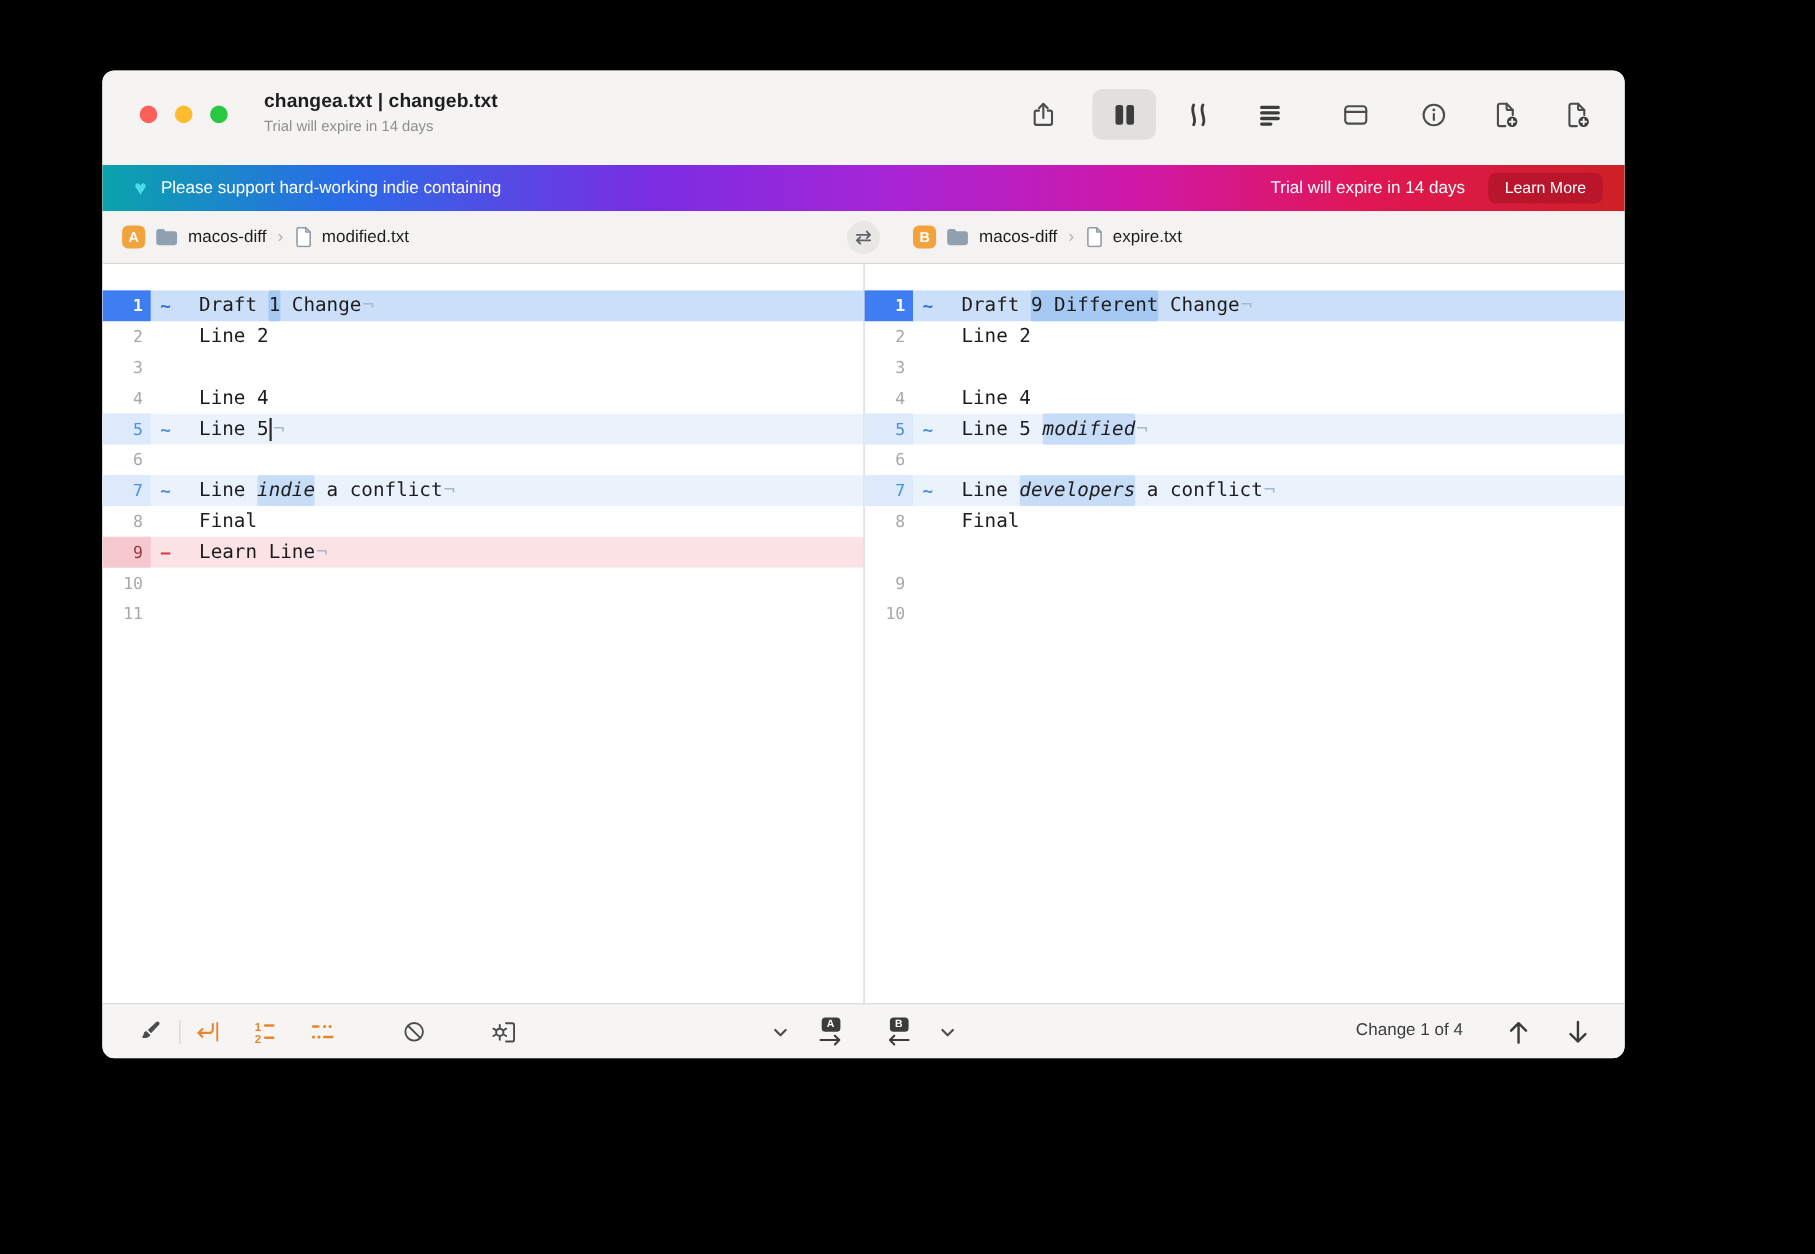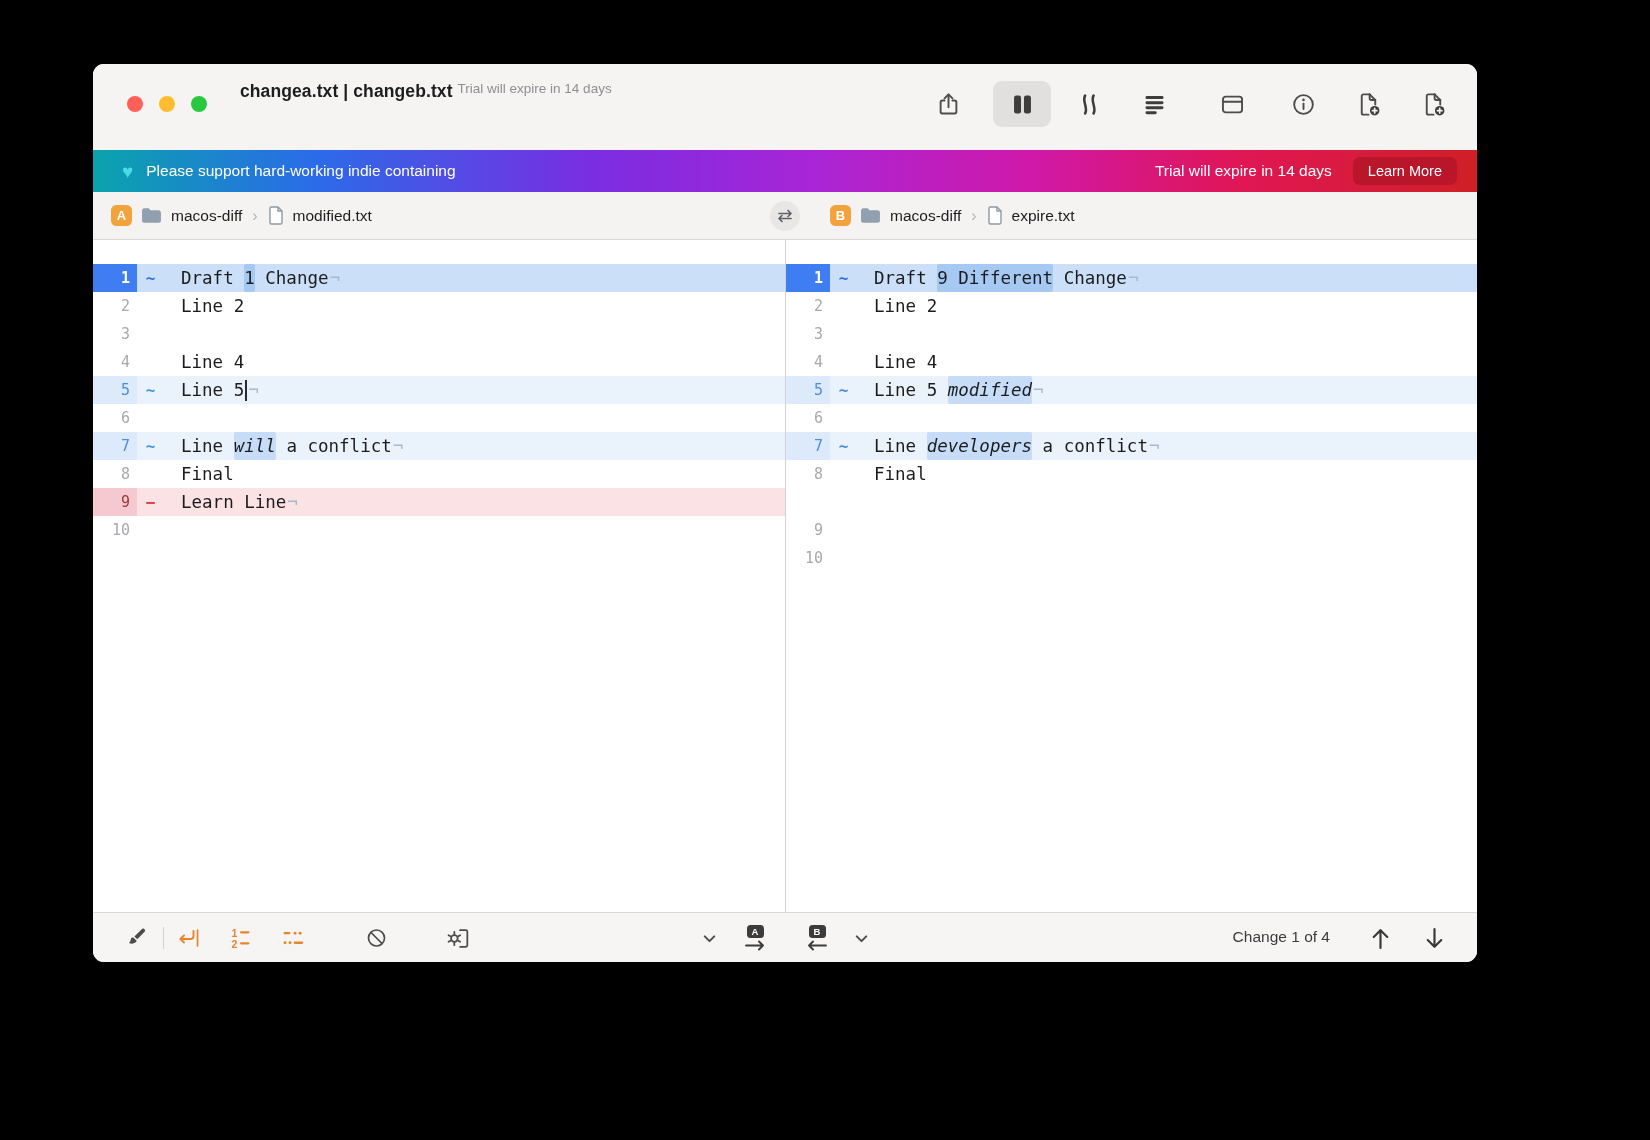--- a/index.html
+++ b/index.html
@@ -8,21 +8,21 @@
 
   .window { position:absolute; left:93px; top:64px; width:1384px; height:898px;
             border-radius:11px; background:#fff; overflow:hidden;
             box-shadow:0 28px 80px rgba(0,0,0,.65); display:flex; flex-direction:column; }
 
   
   .titlebar { height:86px; background:#f5f4f3; position:relative; flex:none; }
   .traffic { position:absolute; top:32px; left:34px; display:flex; gap:16px; }
   .light { width:16px; height:16px; border-radius:50%; }
   .light.red{background:#ff5f57}.light.yellow{background:#febc2e}.light.green{background:#28c840}
-  .titleblock { position:absolute; left:147px; top:17px; display:flex; flex-direction:row; gap:5px;justify-content:center; }
+  .titleblock { position:absolute; left:147px; top:17px; display:flex; flex-direction:column; gap:5px;justify-content:center; }
   .wtitle { font-size:17.5px; font-weight:700; color:#1d1d1f; letter-spacing:.1px; }
   .wsubtitle { font-size:13.5px; color:#8e8e93; }
   .tool-btn { position:absolute; top:17px; width:58px; height:46px; display:flex;
               align-items:center; justify-content:center; border-radius:9px; }
   .tool-btn.selected { background:#e2e0df; }
 
   
   .banner { height:42px; flex:none; display:flex; align-items:center; padding:0 20px 0 29px; color:#fff;
     background:linear-gradient(90deg,#0aa3ac 0%,#2b6be8 16%,#7a2de2 36%,#a825d6 52%,#d018a8 68%,#e01654 83%,#cf2026 100%); }
   .banner .heart { font-size:19px; color:#49dbe6; margin-right:13px; line-height:1; }
@@ -260,34 +260,39 @@
             <span class="text"><span>Line 5</span><span class="caret"></span><span class="nl">¬</span></span>
           </div>
           <div class="row">
             <span class="num">6</span>
             <span class="marker"></span>
             <span class="text"></span>
           </div>
           <div class="row chg">
             <span class="num">7</span>
             <span class="marker">~</span>
-            <span class="text"><span>Line </span><span class="hl">will</span><span> a conflict</span><span class="nl">¬</span></span>
+            <span class="text"><span>Line </span><span class="hl">indie</span><span> a conflict</span><span class="nl">¬</span></span>
           </div>
           <div class="row">
             <span class="num">8</span>
             <span class="marker"></span>
             <span class="text"><span>Final</span></span>
           </div>
           <div class="row del">
             <span class="num">9</span>
             <span class="marker">−</span>
             <span class="text"><span>Learn Line</span><span class="nl">¬</span></span>
           </div>
           <div class="row">
             <span class="num">10</span>
+            <span class="marker"></span>
+            <span class="text"></span>
+          </div>
+          <div class="row">
+            <span class="num">11</span>
             <span class="marker"></span>
             <span class="text"></span>
           </div>
         </div>
       <div class="vdivider"></div>
       <div class="pane pane-b" id="pane-b">
           <div class="row sel">
             <span class="num">1</span>
             <span class="marker">~</span>
             <span class="text"><span>Draft </span><span class="hl">9 Different</span><span> Change</span><span class="nl">¬</span></span>

